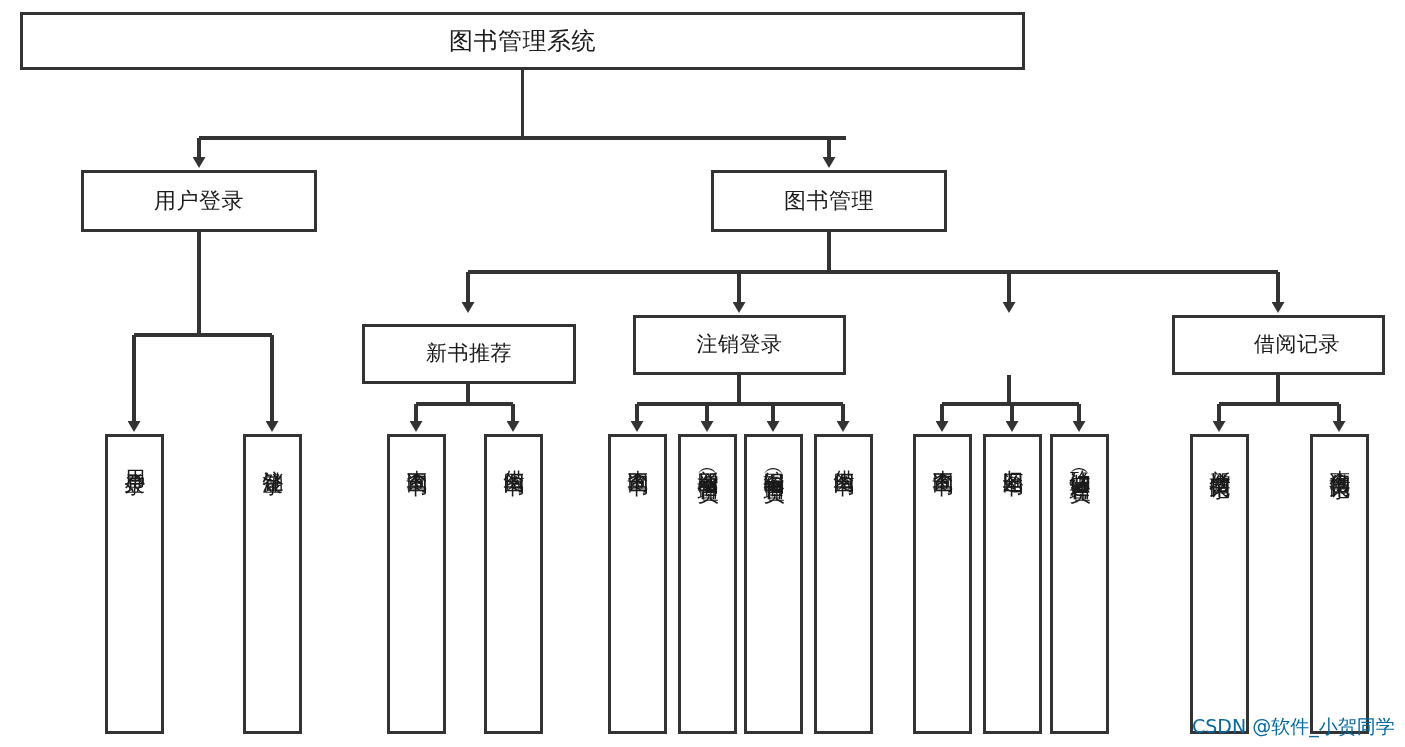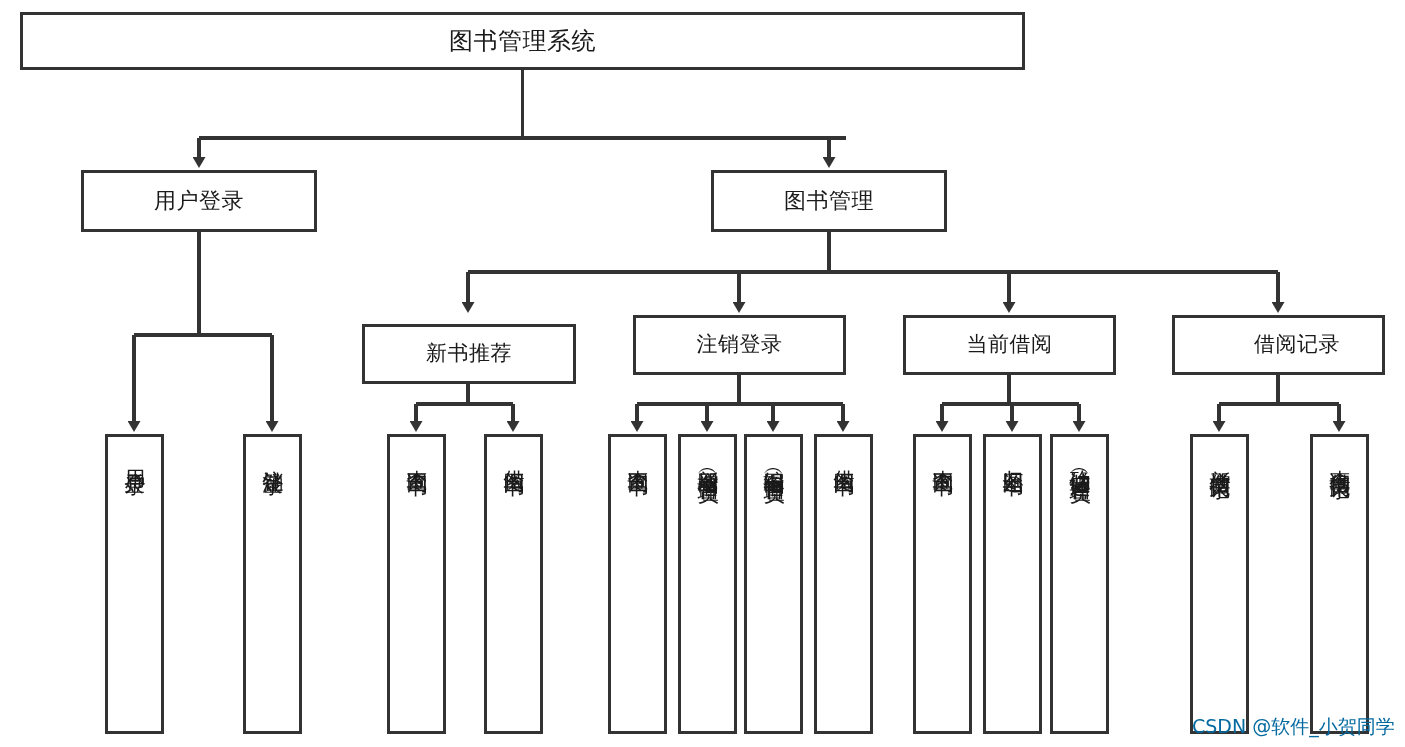--- a/index.html
+++ b/index.html
@@ -141,23 +141,20 @@
   <div class="node-box node-l2" style="left:711px; top:170px; width:236px; height:62px;">
     <span class="node-label">图书管理</span>
   </div>
 
   <div class="node-box node-l3" style="left:362px; top:324px; width:214px; height:60px;">
     <span class="node-label">新书推荐</span>
   </div>
   <div class="node-box node-l3" style="left:633px; top:315px; width:213px; height:60px;">
     <span class="node-label">注销登录</span>
   </div>
-  <div class="node-box node-l3" style="left:903px; top:315px; width:213px; height:60px;">
-    <span class="node-label">当前借阅</span>
-  </div>
   <div class="node-box node-l3" style="left:1172px; top:315px; width:213px; height:60px;padding-left:37px;">
     <span class="node-label">借阅记录</span>
   </div>
 
   <div class="node-box node-leaf" style="left:105px; top:434px; width:59px; height:300px;">
     <span class="node-label">用户登录</span>
   </div>
   <div class="node-box node-leaf" style="left:243px; top:434px; width:59px; height:300px;">
     <span class="node-label">注销登录</span>
   </div>

